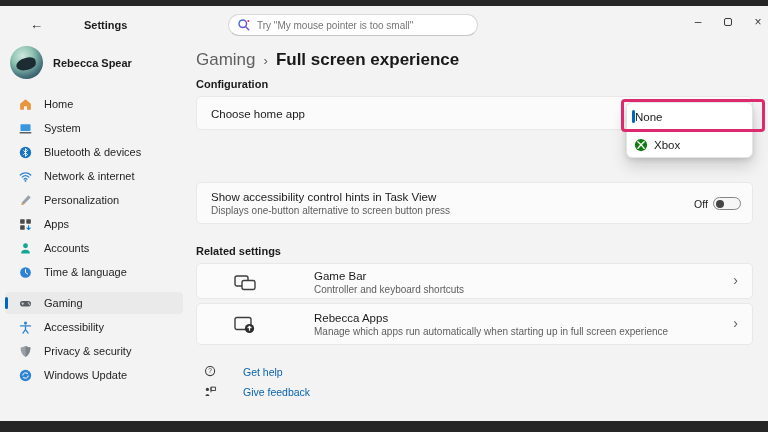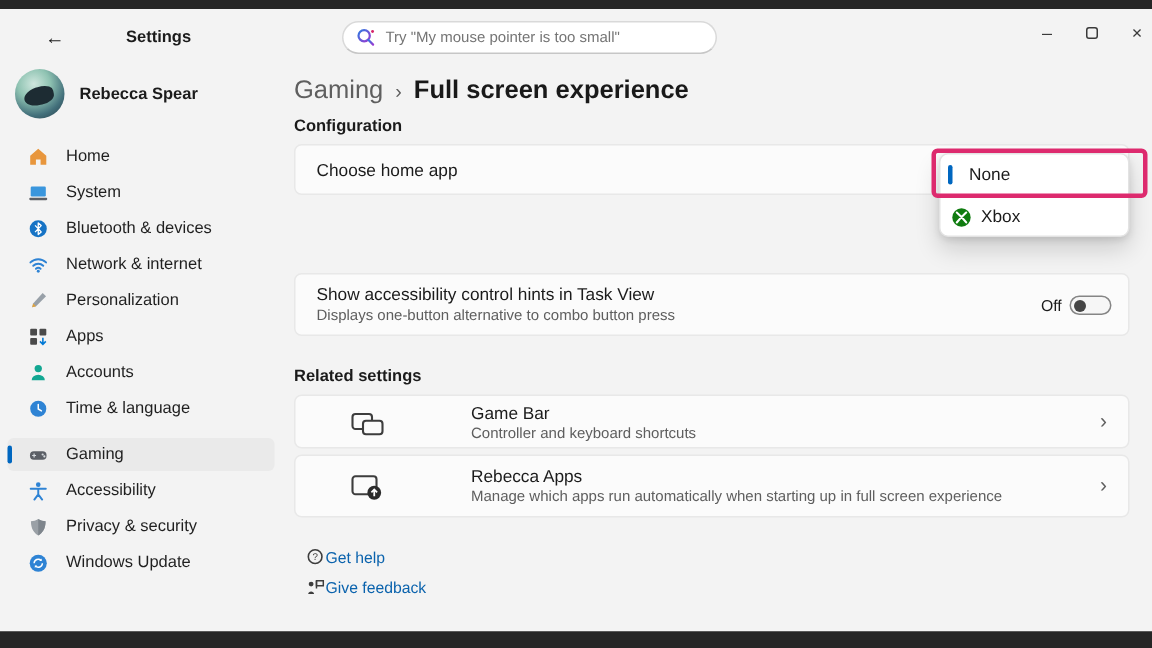--- a/index.html
+++ b/index.html
@@ -61,27 +61,27 @@
   .chev { position:absolute; right:14px; top:50%; transform:translateY(-56%); font-size:14px; color:#5f5f5f; }
 
   
   .popup { position:absolute; left:626px; top:96px; width:127px; height:56px; background:#ffffff;
     border:1px solid #e3e3e3; border-radius:6px; z-index:30;
     box-shadow:0 8px 16px rgba(0,0,0,.16), 0 2px 5px rgba(0,0,0,.10); }
   .opt { position:absolute; left:0; width:125px; height:27px; display:flex; align-items:center; }
   .opt.first { top:0; }
   .opt.second { top:28px; }
   .opt-accent { position:absolute; left:5px; top:7px; width:3px; height:13px; border-radius:2px; background:#0067c0; }
-  .opt-label { font-size:11.5px; color:#1b1b1b; margin-left:19px; }
+  .opt-label { font-size:11.5px; color:#1b1b1b; margin-left:8px; }
   .opt .xbadge { width:14px; height:14px; margin-left:7px; flex:none; }
   .opt .xbadge + .opt-label { margin-left:6px; }
   .annotation { position:absolute; left:621px; top:93px; width:144px; height:33px; border:3px solid #dd2a6e;
     border-radius:4px; z-index:40; pointer-events:none; }
 
-  .footlink { position:absolute; display:flex; align-items:center; gap:0; left:204px; }
+  .footlink { position:absolute; display:flex; align-items:center; gap:26px; left:204px; }
   .footlink .txt { font-size:10.5px; color:#0b63ad; }
   .foot-ic { width:13px; height:13px; display:flex; }
 </style>
 </head>
 <body>
 
 <div class="screen">
   <div class="strip top"></div>
   <div class="window">
 
@@ -235,21 +235,21 @@
 
     <div class="sec-head" style="top:72px">Configuration</div>
 
     <div class="card" style="top:90px;height:34px">
       <span class="row-label" style="top:11px">Choose home app</span>
     </div>
 
 
     <div class="card" style="top:176px;height:42px">
       <span class="row-label" style="top:8px">Show accessibility control hints in Task View</span>
-      <span class="row-sub" style="top:22px">Displays one-button alternative to combo button press</span>
+      <span class="row-sub" style="top:22px">Displays one-button alternative to screen button press</span>
       <span class="off-label" style="left:497px;top:15px">Off</span>
       <span class="toggle" style="left:516px;top:14px">
           <span class="knob"></span>
         </span>
     </div>
 
     <div class="popup">
       <div class="opt first">
         <span class="opt-accent"></span>
         <span class="opt-label">None</span>

